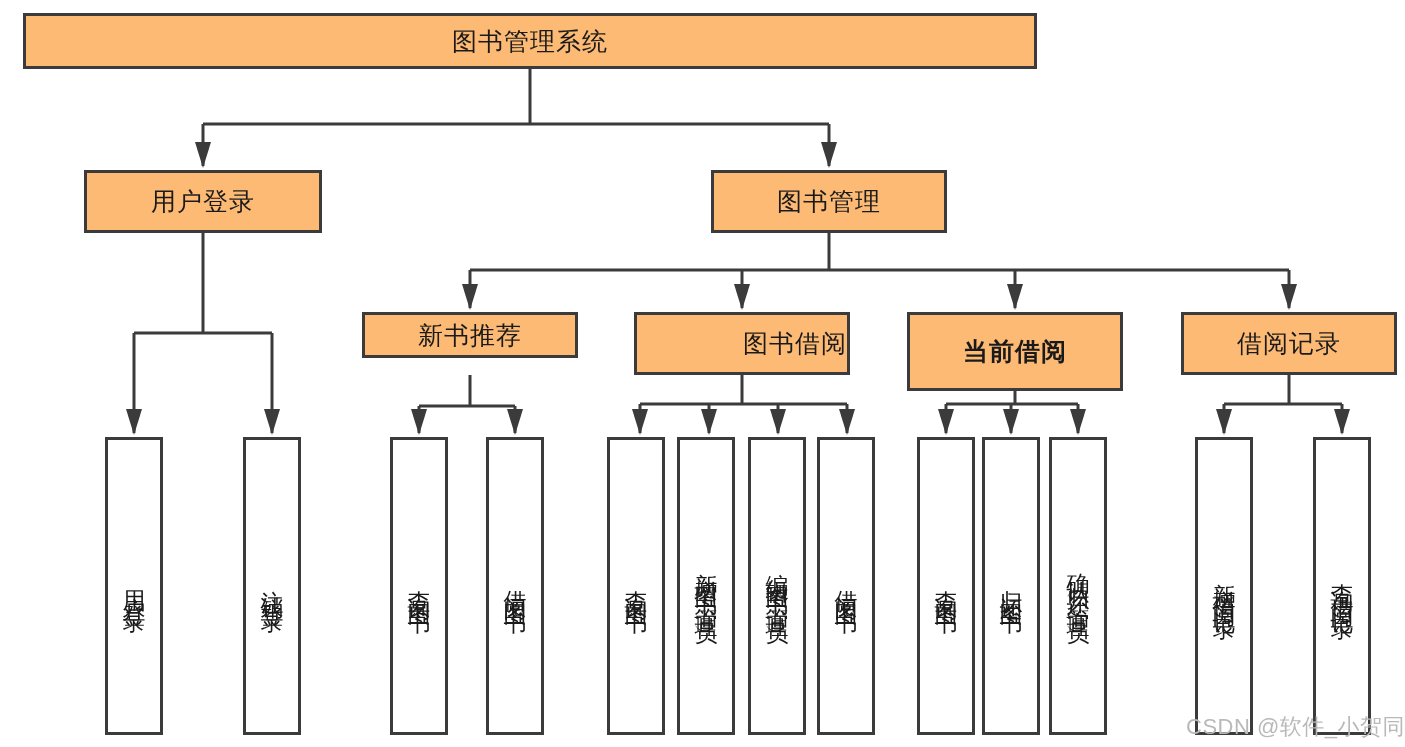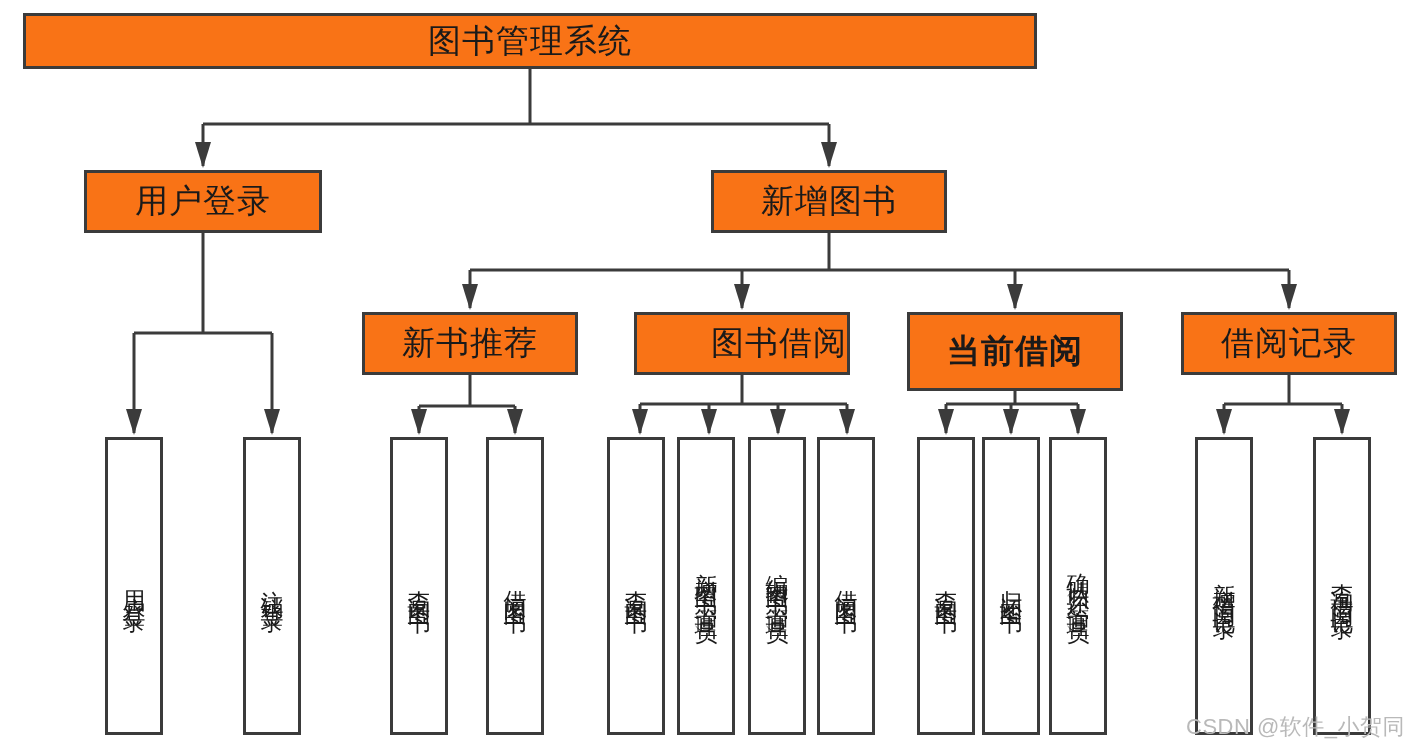--- a/index.html
+++ b/index.html
@@ -15,24 +15,24 @@
     position:relative;
     width:1405px;height:747px;
     background:var(--bg);
     overflow:hidden;
   }
   .wires{position:absolute;left:0;top:0;width:1405px;height:747px;}
   .wires path{stroke:var(--line);stroke-width:3;fill:none;}
   .wires .arrowhead{fill:var(--line);stroke:none;}
   .box{
     position:absolute;
-    background:#f97316;
+    background:#fdba74;
     border:3px solid var(--line);
     display:flex;align-items:center;justify-content:center;
-    font-size:33px;
+    font-size:25px;
     color:var(--text);
     letter-spacing:1px;
     z-index:2;
   }
   .vbox{
     position:absolute;
     top:437px;width:58px;height:298px;
     background:#fff;
     border:3px solid var(--line);
     display:flex;align-items:center;justify-content:center;
@@ -118,24 +118,24 @@
   </svg>
 
   <div class="box" style="left:23px;top:13px;width:1014px;height:56px;">
     <span>图书管理系统</span>
   </div>
 
   <div class="box" style="left:84px;top:170px;width:238px;height:63px;">
     <span>用户登录</span>
   </div>
   <div class="box" style="left:711px;top:170px;width:236px;height:63px;">
-    <span>新增图书</span>
+    <span>图书管理</span>
   </div>
 
-  <div class="box" style="left:362px;top:312px;width:216px;height:63px;">
+  <div class="box" style="left:362px;top:312px;width:216px;height:46px;">
     <span>新书推荐</span>
   </div>
   <div class="box" style="left:634px;top:312px;width:216px;height:63px;justify-content:flex-end;">
     <span>图书借阅</span>
   </div>
   <div class="box" style="left:907px;top:312px;width:216px;height:79px;font-weight:bold;">
     <span>当前借阅</span>
   </div>
   <div class="box" style="left:1181px;top:312px;width:216px;height:63px;justify-content:center;">
     <span>借阅记录</span>

